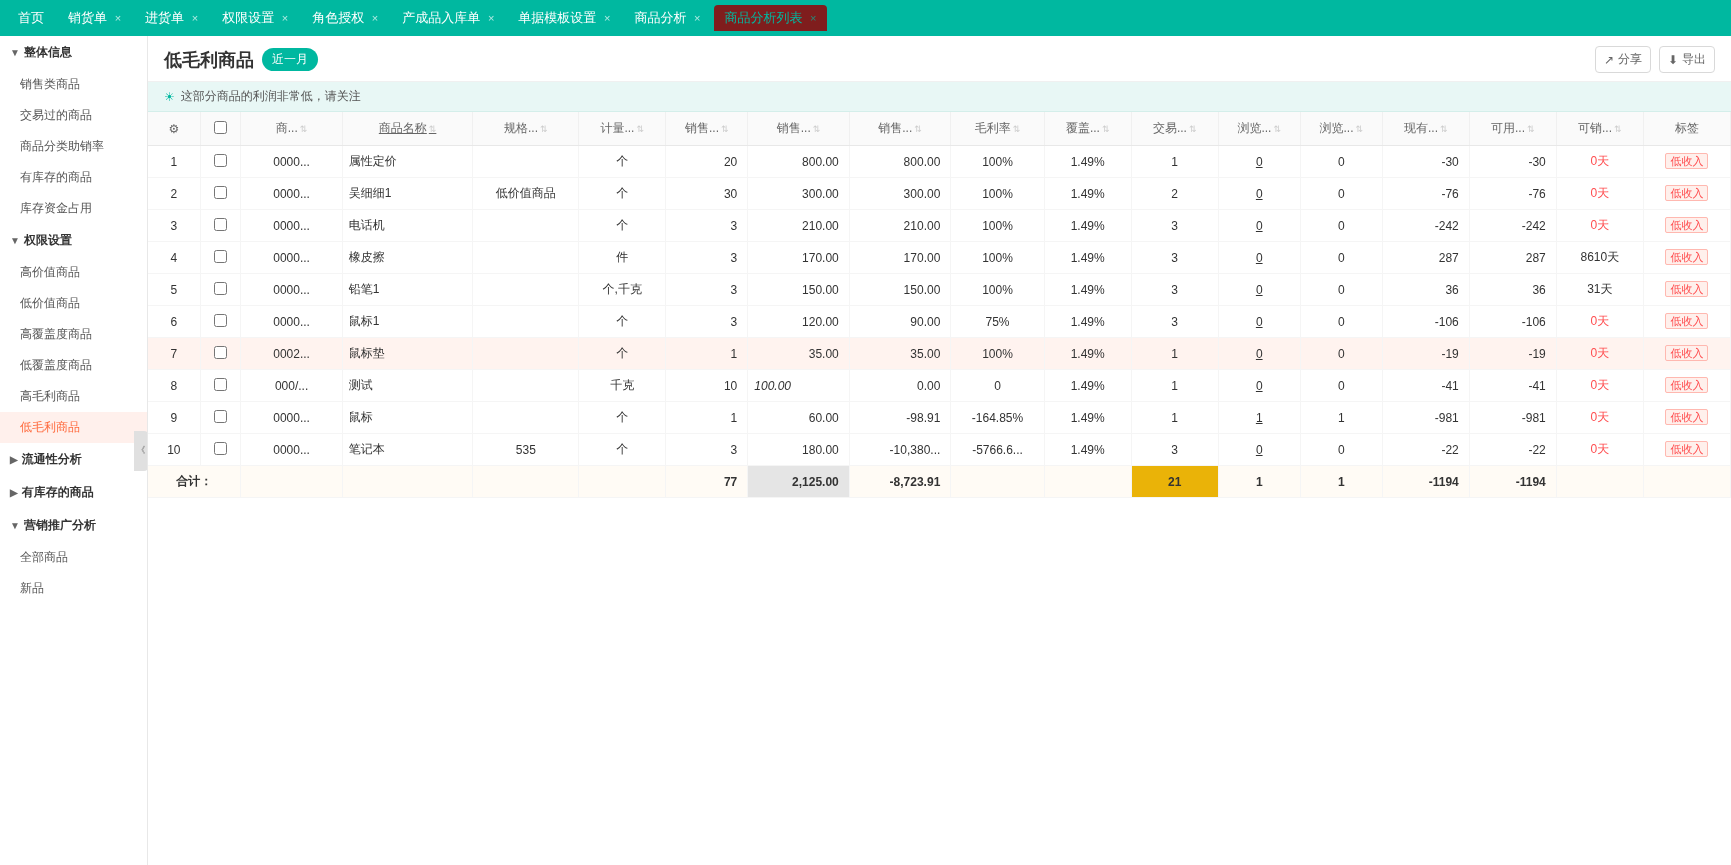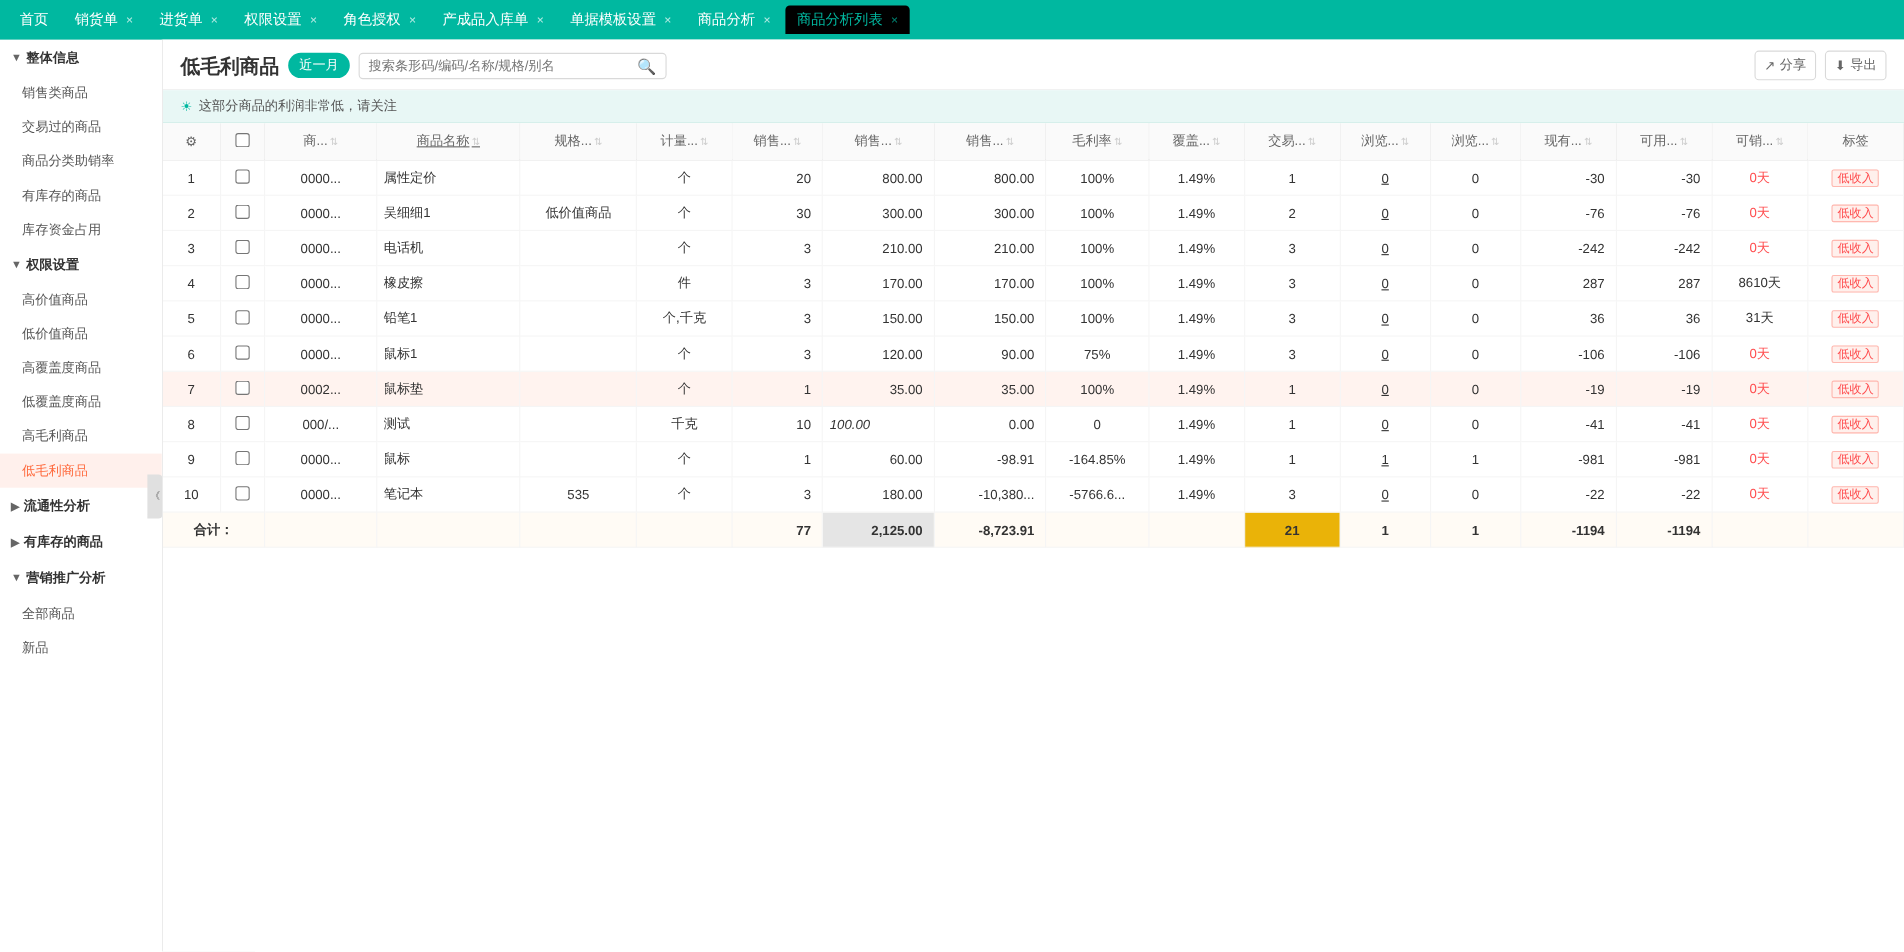--- a/index.html
+++ b/index.html
@@ -15,21 +15,21 @@
       gap: 4px;
     }
     .nav-item {
       color: #fff;
       padding: 4px 10px;
       cursor: pointer;
       font-size: 13px;
       white-space: nowrap;
       border-radius: 2px;
     }
-    .nav-item.active { background: #000000; color: #00b8a0; border-radius: 4px 4px 0 0; }
+    .nav-item.active { background: #7f1d1d; color: #00b8a0; border-radius: 4px 4px 0 0; }
     .nav-item .close-x { margin-left: 4px; font-size: 11px; opacity: 0.7; }
 
     
     .main-layout {
       display: flex;
       height: calc(100vh - 36px);
     }
 
     
     .sidebar {
@@ -288,24 +288,20 @@
     <div style="position:absolute;top:50%;right:-1px;transform:translateY(-50%);width:14px;height:40px;background:#e0e0e0;border-radius:0 4px 4px 0;display:flex;align-items:center;justify-content:center;cursor:pointer;z-index:10;">
       <span style="font-size:9px;color:#666;">《</span>
     </div>
   </div>
 
   <div class="content">
 
     <div class="page-header">
       <span class="page-title">低毛利商品</span>
       <button class="filter-btn">近一月</button>
-      <div class="search-box">
-        <input type="text" placeholder="搜索条形码/编码/名称/规格/别名" style="">
-        <span style="color:#aaa;font-size:14px;">🔍</span>
-      </div>
       <div class="header-actions">
         <div class="action-btn">
           <span style="font-size:12px;">↗</span>
           <span>分享</span>
         </div>
         <div class="action-btn">
           <span style="font-size:12px;">⬇</span>
           <span>导出</span>
         </div>
       </div>

